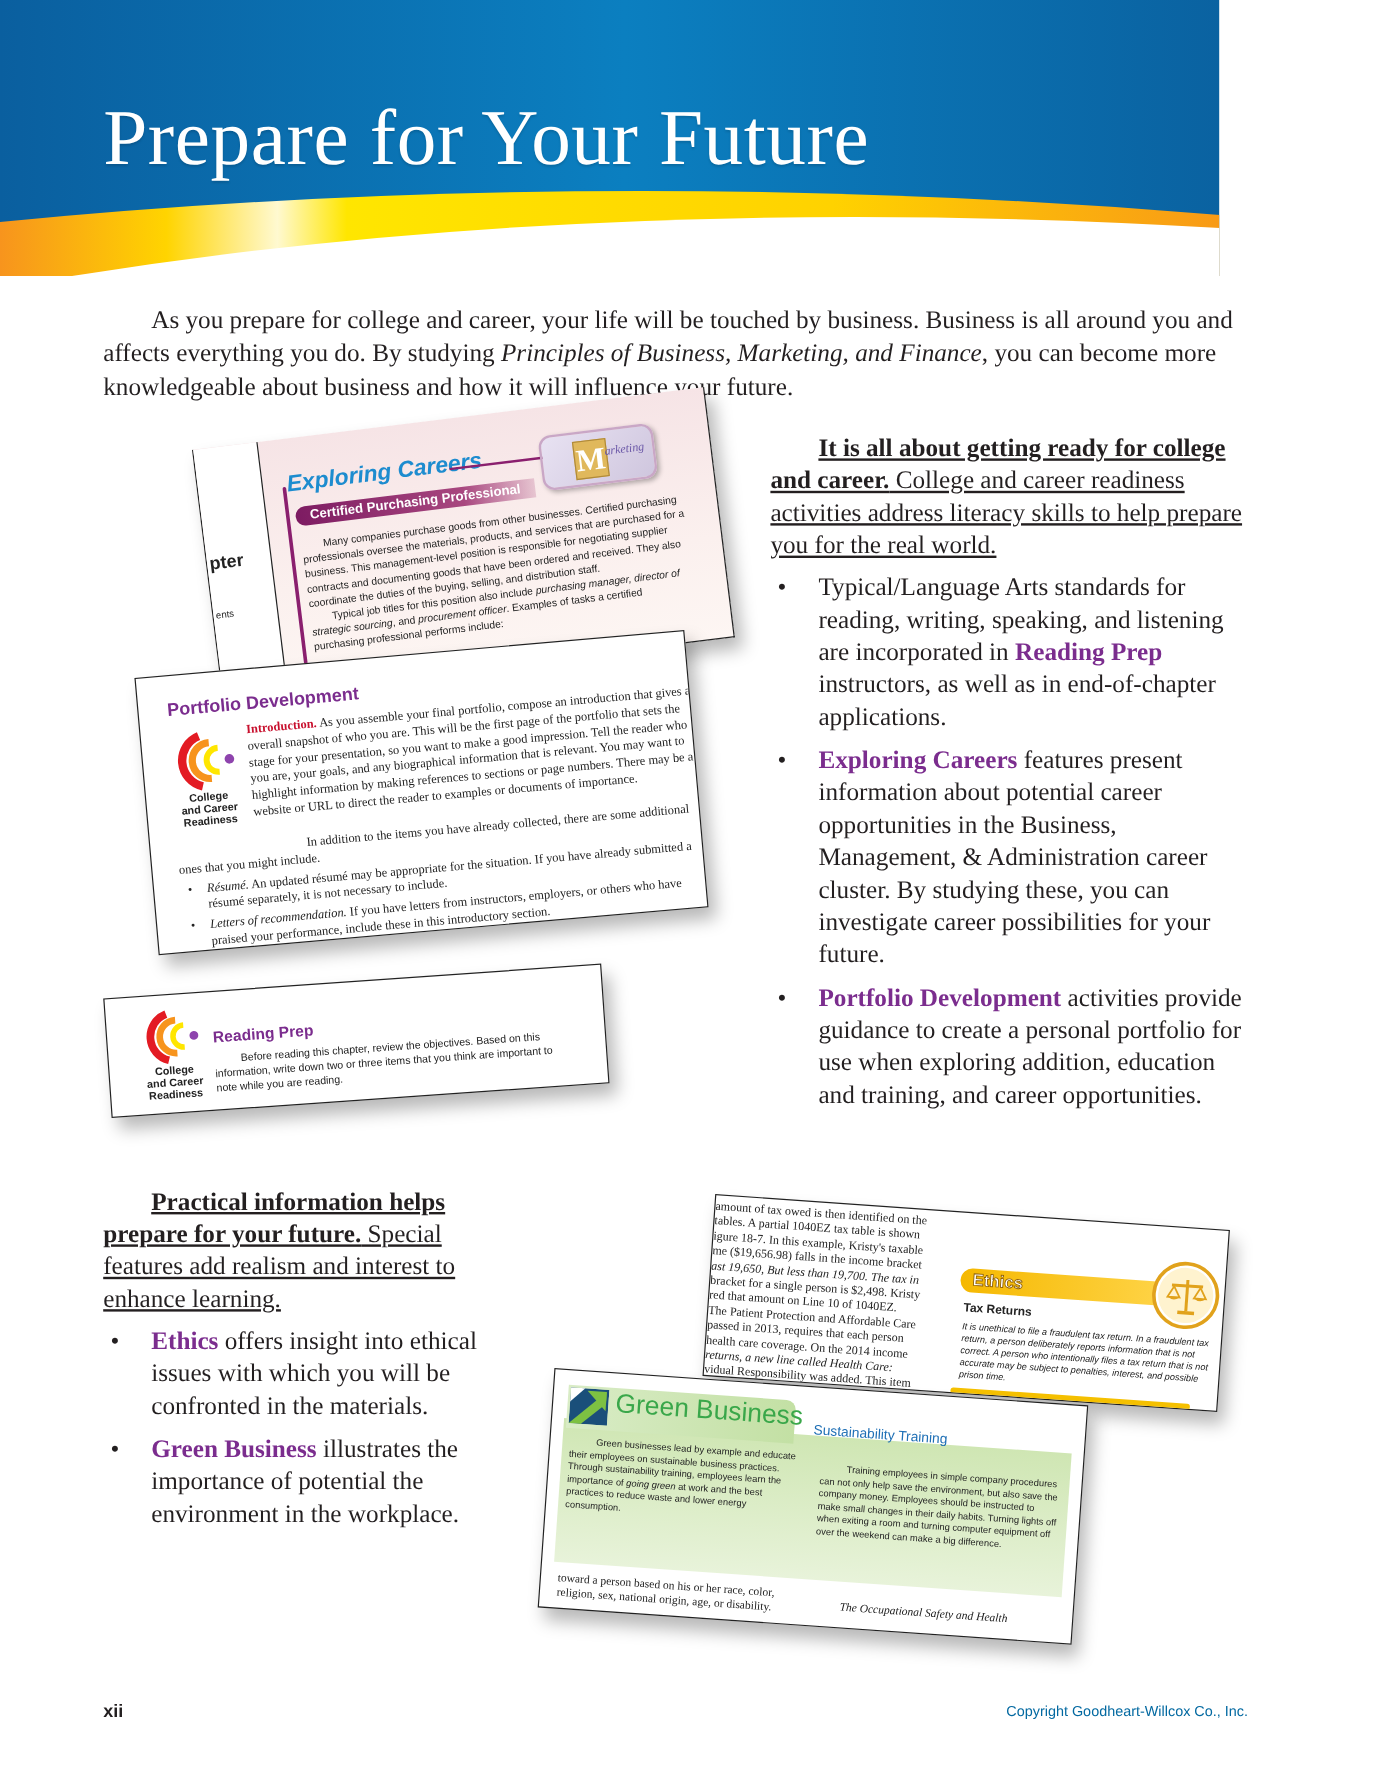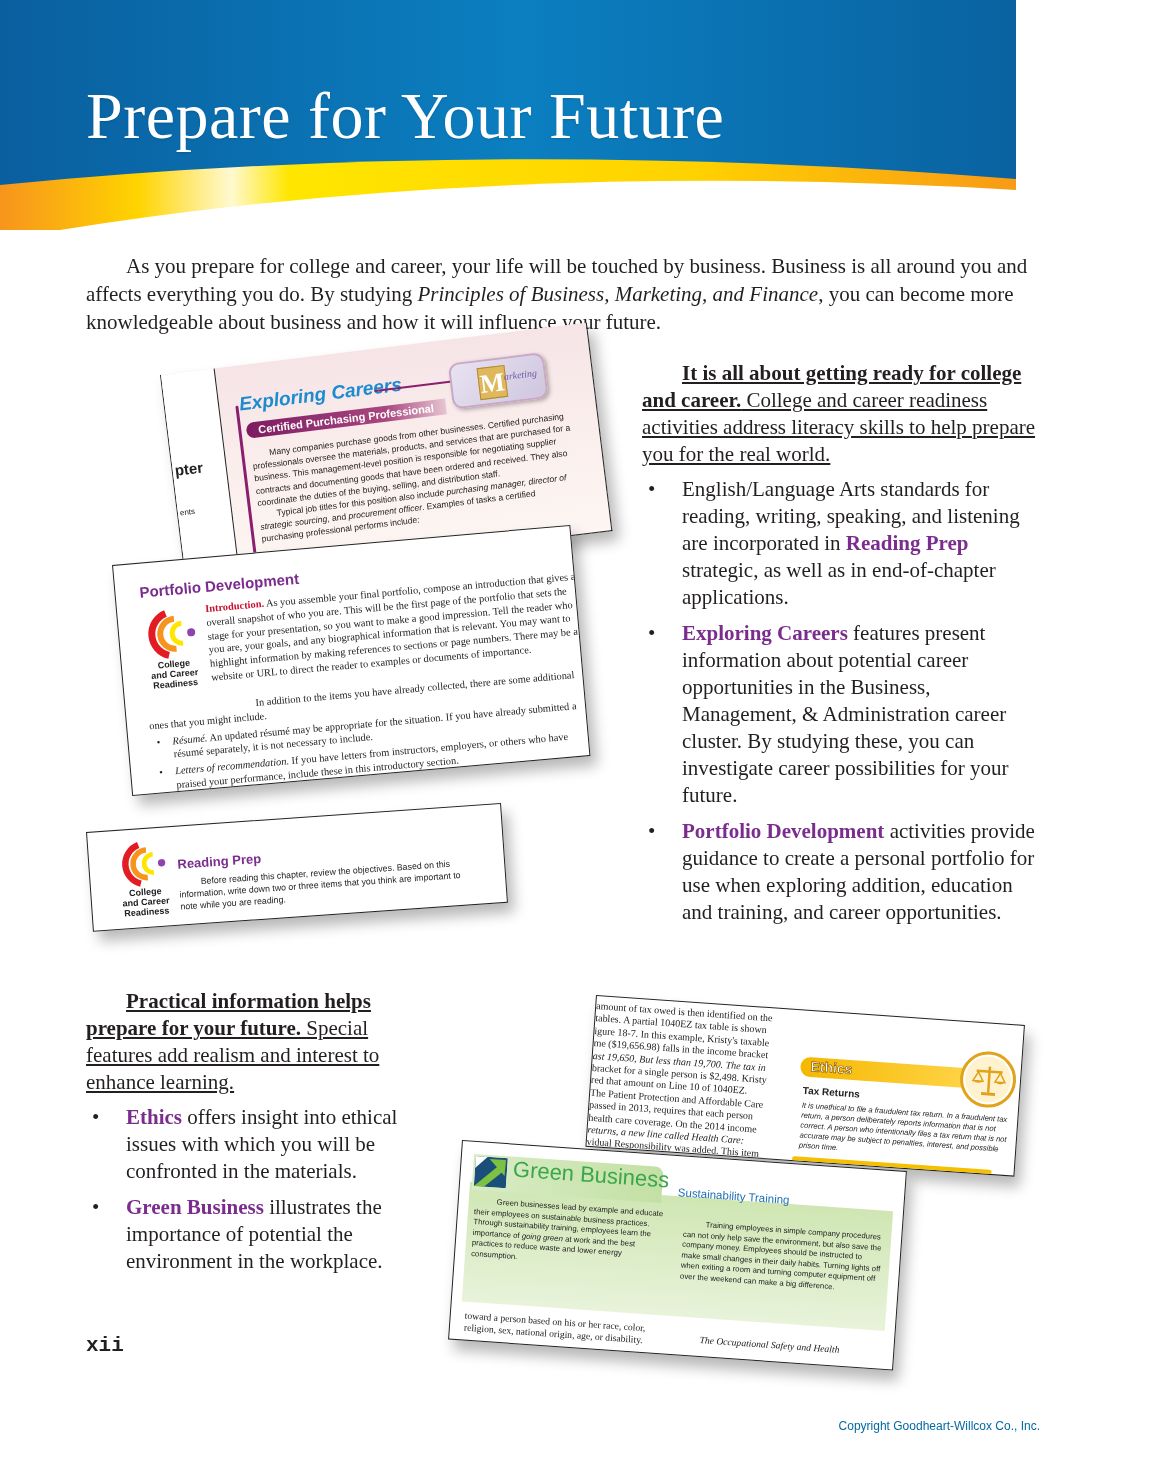--- a/index.html
+++ b/index.html
@@ -29,21 +29,21 @@
   .col b { font-weight: bold; }
   .col ul { list-style: none; margin-top: 8px; }
   .col li { position: relative; padding-left: 40px; margin-bottom: 9px; }
   .col li .bullet { position: absolute; left: 6px; top: 0; }
   .purple { color: #7b2d8e; font-weight: bold; }
 
   .right-col { left: 642px; top: 360px; width: 400px; }
   .left-col { left: 86px; top: 988px; width: 340px; }
 
   
-  .folio { position: absolute; left: 86px; top: 1334px; font-family: Liberation Mono, monospace; font-weight: bold; font-size: 21px; }
+  .folio { position: absolute; left: 86px; top: 1418px; font-family: Liberation Sans, sans-serif; font-weight: bold; font-size: 15px; }
   .copyright { position: absolute; right: 116px; top: 1419px; font-family: "Liberation Sans", sans-serif; font-size: 12px; color: #0369a1; }
 
   
   .sheet { position: absolute; background: #fff; border: 1px solid #222; font-family: "Liberation Sans", sans-serif; color: #222; overflow: hidden; }
   .shadow { box-shadow: 6px 10px 14px rgba(0,0,0,0.28); }
 
   
   .ec-sheet { left: 160px; top: 375px; width: 430px; height: 210px; transform: rotate(-7deg); transform-origin: left top;
     background: linear-gradient(180deg, #f6e4e6 0%, #fbf0ee 60%, #fdf6f3 100%); border-top: none; }
   .ec-frag { position: absolute; left: -2px; top: 0; width: 56px; height: 210px; background: #fff; border-right: 1px solid #222; font-weight: bold; }
@@ -202,21 +202,21 @@
   </div>
   <div class="rp-title">Reading Prep</div>
   <div class="rp-body">
       <p>Before reading this chapter, review the objectives. Based on this information, write down two or three items that you think are important to note while you are reading.</p>
     </div>
 </div>
 
 <div class="col right-col">
   <p class="lead"><b>It is all about getting ready for college and career.</b><span> College and career readiness activities address literacy skills to help prepare you for the real world.</span></p>
   <ul>
-    <li><span class="bullet">•</span><span>English/Language Arts standards for reading, writing, speaking, and listening are incorporated in </span><span class="purple">Reading Prep</span><span> strategic, as well as in end-of-chapter applications.</span></li>
+    <li><span class="bullet">•</span><span>Typical/Language Arts standards for reading, writing, speaking, and listening are incorporated in </span><span class="purple">Reading Prep</span><span> instructors, as well as in end-of-chapter applications.</span></li>
     <li><span class="bullet">•</span><span class="purple">Exploring Careers</span><span> features present information about potential career opportunities in the Business, Management, &amp; Administration career cluster. By studying these, you can investigate career possibilities for your future.</span></li>
     <li><span class="bullet">•</span><span class="purple">Portfolio Development</span><span> activities provide guidance to create a personal portfolio for use when exploring addition, education and training, and career opportunities.</span></li>
   </ul>
 </div>
 
 <div class="col left-col">
   <p class="lead"><b>Practical information helps prepare for your future.</b><span> Special features add realism and interest to enhance learning.</span></p>
   <ul>
     <li><span class="bullet">•</span><span class="purple">Ethics</span><span> offers insight into ethical issues with which you will be confronted in the materials.</span></li>
     <li><span class="bullet">•</span><span class="purple">Green Business</span><span> illustrates the importance of potential the environment in the workplace.</span></li>

